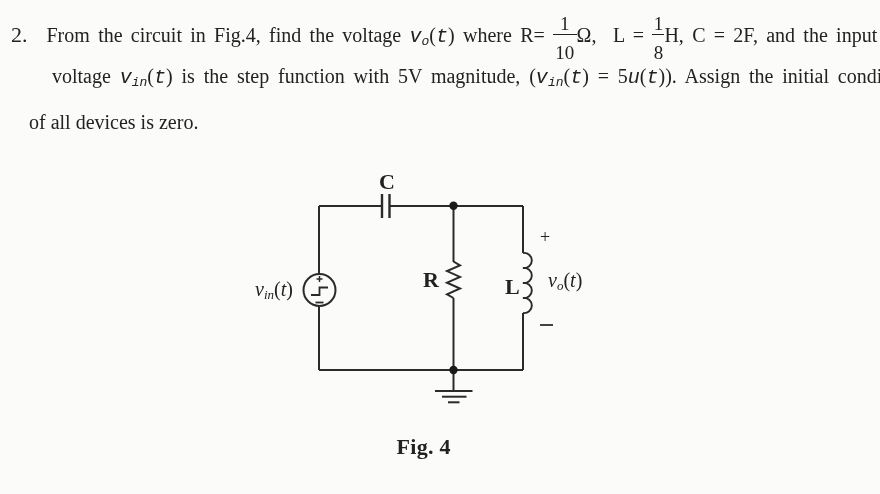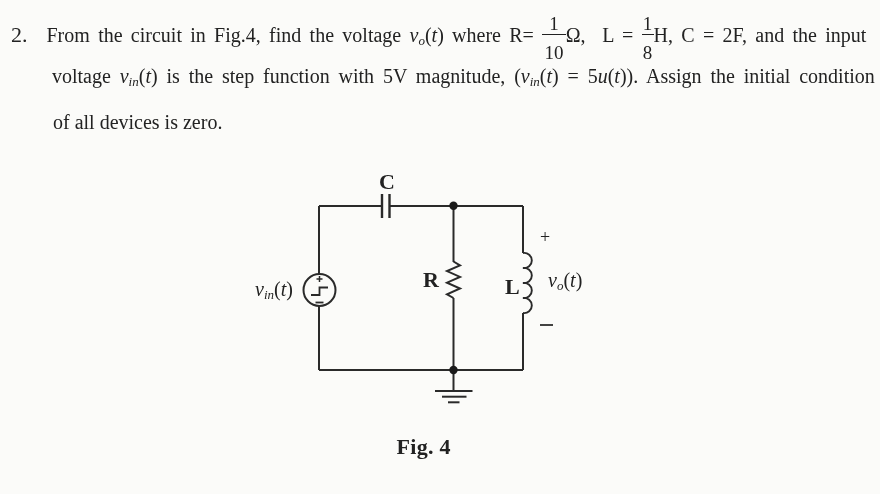--- a/index.html
+++ b/index.html
@@ -1,39 +1,39 @@
 <!DOCTYPE html>
 <html><head>
 <meta charset="utf-8">
 <style>
 html,body{margin:0;padding:0;}
 body{width:880px;height:494px;background:#fbfbf9;overflow:hidden;position:relative;
      font-family:"Liberation Serif", serif;color:#222;}
 .line{position:absolute;white-space:nowrap;font-size:20px;line-height:20px;}
-.it{font-style:italic;}
+.it{font-style:italic;font-family:Liberation Mono, monospace;}
 sub.s{font-size:13px;font-style:italic;vertical-align:baseline;position:relative;top:3px;letter-spacing:0px;}
 .fracbox{display:inline-block;height:20px;position:relative;vertical-align:baseline;}
 .f{position:absolute;left:0;top:-8.5px;width:100%;text-align:center;font-size:19px;line-height:1;}
 .f .num{display:block;padding:0 1px 1px 1px;border-bottom:1.6px solid #222;}
 .f .den{display:block;padding-top:2px;margin-top:6px;}
 svg{position:absolute;left:0;top:0;}
 .clabel{font-family:"Liberation Serif",serif;font-weight:bold;font-size:22px;fill:#222;}
 </style>
 </head>
 <body>
 <div class="line" id="L1a" style="left:11px;top:24px;font-size:22px;line-height:22px;">2.</div>
 <div class="line" id="L1" style="left:46.5px;top:22.4px;word-spacing:3.3px;">From the circuit in Fig.4, find the voltage <span class="it">v<sub class="s">o</sub></span>(<span class="it">t</span>) where R= <span class="fracbox" style="width:23.5px;"><span class="f">
         <span class="num">1</span>
         <span class="den">10</span>
       </span></span>Ω,&nbsp; L = <span class="fracbox" style="width:12px;"><span class="f">
         <span class="num">1</span>
         <span class="den">8</span>
       </span></span>H, C = 2F, and the input</div>
 <div class="line" id="L2" style="left:52px;top:65.7px;word-spacing:3.85px;">voltage <span class="it">v<sub class="s">in</sub></span>(<span class="it">t</span>) is the step function with 5V magnitude, (<span class="it">v<sub class="s">in</sub></span>(<span class="it">t</span>) = 5<span class="it">u</span>(<span class="it">t</span>)). Assign the initial condition</div>
-<div class="line" id="L3" style="left:53px;top:111.9px;">of all devices is zero.</div>
+<div class="line" id="L3" style="left:29px;top:111.9px;">of all devices is zero.</div>
 
 <svg width="880" height="494" viewBox="0 0 880 494">
   <g stroke="#2a2a2a" stroke-width="2" fill="none">
 
     <path d="M319,206 L381,206"></path>
     <path d="M390,206 L523,206"></path>
 
     <path d="M382,194 L382,218" stroke-width="2.4"></path>
     <path d="M389.5,194 L389.5,218" stroke-width="2.4"></path>
 

